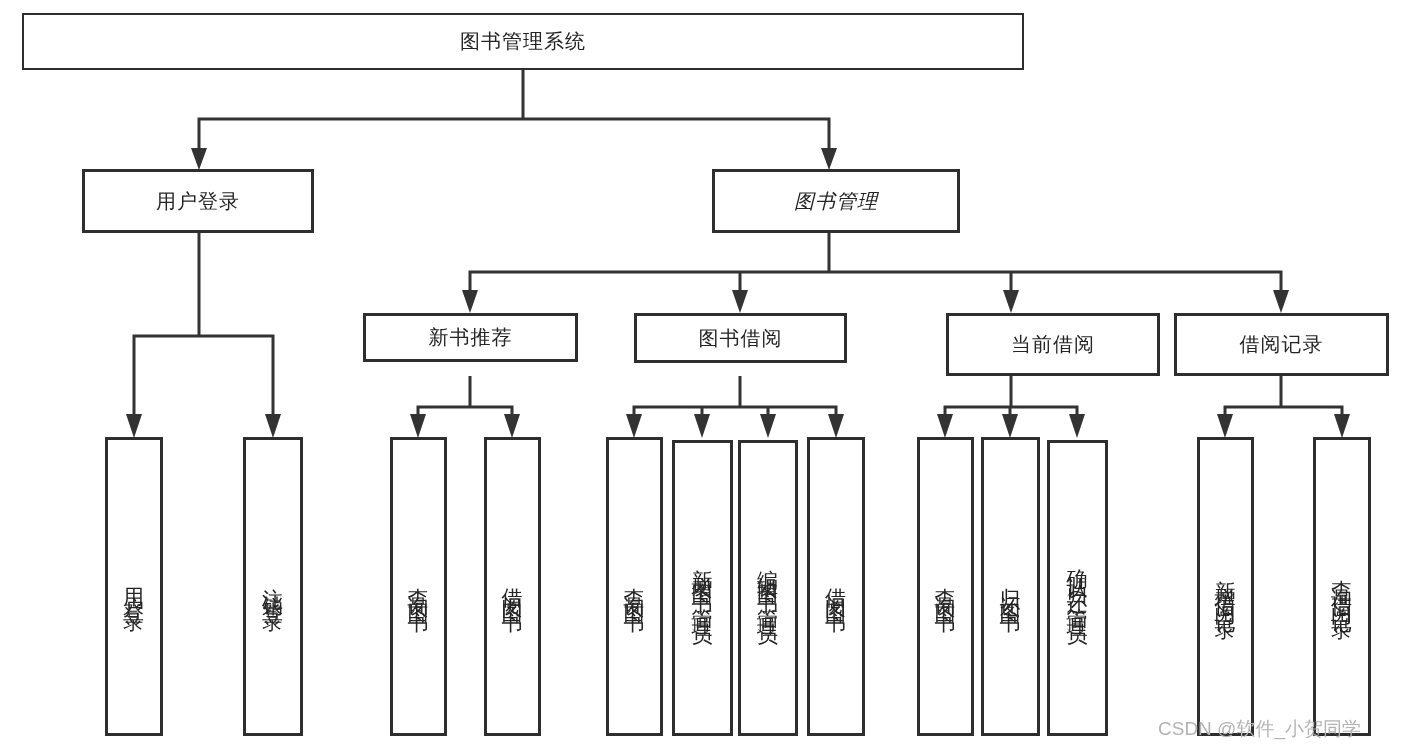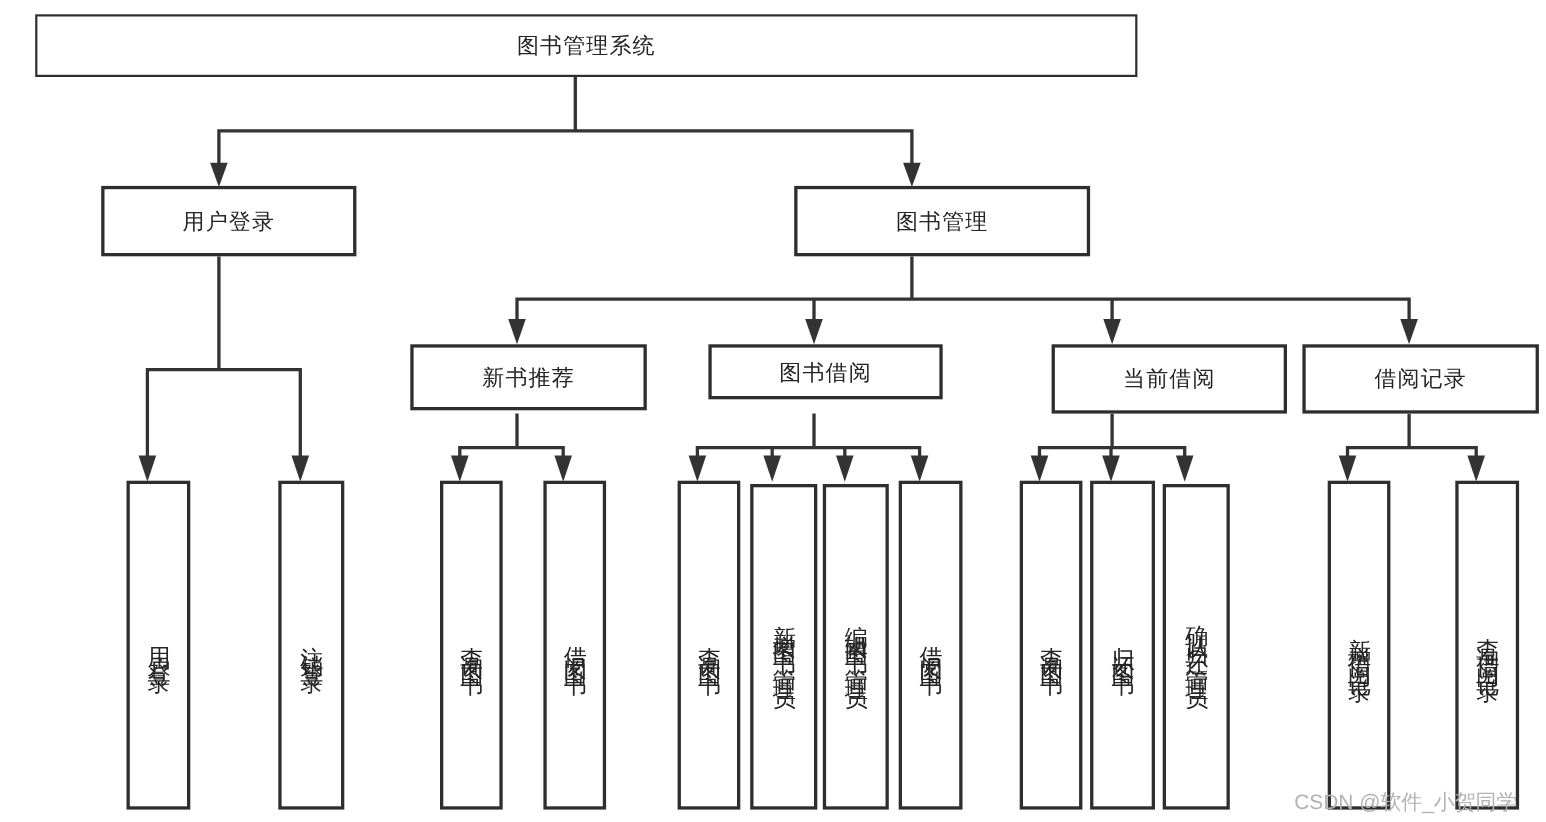--- a/index.html
+++ b/index.html
@@ -4,32 +4,31 @@
 <style>
   html,body{margin:0;padding:0;background:#ffffff;}
   body{font-family:"Liberation Sans","DejaVu Sans",sans-serif;}
   .stage{position:relative;width:1405px;height:747px;background:#ffffff;overflow:hidden;}
   .wires{position:absolute;left:0;top:0;z-index:1;}
   .box{
     position:absolute;box-sizing:border-box;z-index:2;
     background:#ffffff;border:3px solid #2e2e2e;
     display:flex;align-items:center;justify-content:center;
     color:#242424;
-    margin-left:10px;
   }
   .h{font-size:20px;letter-spacing:1px;white-space:nowrap;}
   .root{border-width:2px;}
   .v{
     writing-mode:vertical-rl;text-orientation:mixed;
     font-size:21px;letter-spacing:8px;line-height:1;
   }
   .v span{display:block;}
   .watermark{
     position:absolute;z-index:3;left:1158px;top:716px;width:240px;
-    text-align:center;font-size:19px;color:#b3b3b3;white-space:nowrap;
+    text-align:left;font-size:19px;color:#b3b3b3;white-space:nowrap;
   }
 </style>
 </head>
 <body>
 
 <div class="stage">
 
   <svg class="wires" width="1405" height="747" viewBox="0 0 1405 747">
     <g stroke="#333333" stroke-width="3" fill="none">
 
@@ -77,25 +76,25 @@
     </g>
   </svg>
 
   <div class="box h root" style="left:22px;top:13px;width:1002px;height:57px;">
     <span>图书管理系统</span>
   </div>
 
   <div class="box h" style="left:82px;top:169px;width:232px;height:64px;">
     <span>用户登录</span>
   </div>
-  <div class="box h" style="left:712px;top:169px;width:269px;height:64px;">
+  <div class="box h" style="left:712px;top:169px;width:248px;height:64px;font-style:italic;">
     <span>图书管理</span>
   </div>
 
-  <div class="box h" style="left:363px;top:313px;width:215px;height:60px;">
+  <div class="box h" style="left:363px;top:313px;width:215px;height:49px;">
     <span>新书推荐</span>
   </div>
   <div class="box h" style="left:634px;top:313px;width:213px;height:50px;">
     <span>图书借阅</span>
   </div>
   <div class="box h" style="left:946px;top:313px;width:214px;height:63px;">
     <span>当前借阅</span>
   </div>
   <div class="box h" style="left:1174px;top:313px;width:215px;height:63px;">
     <span>借阅记录</span>

